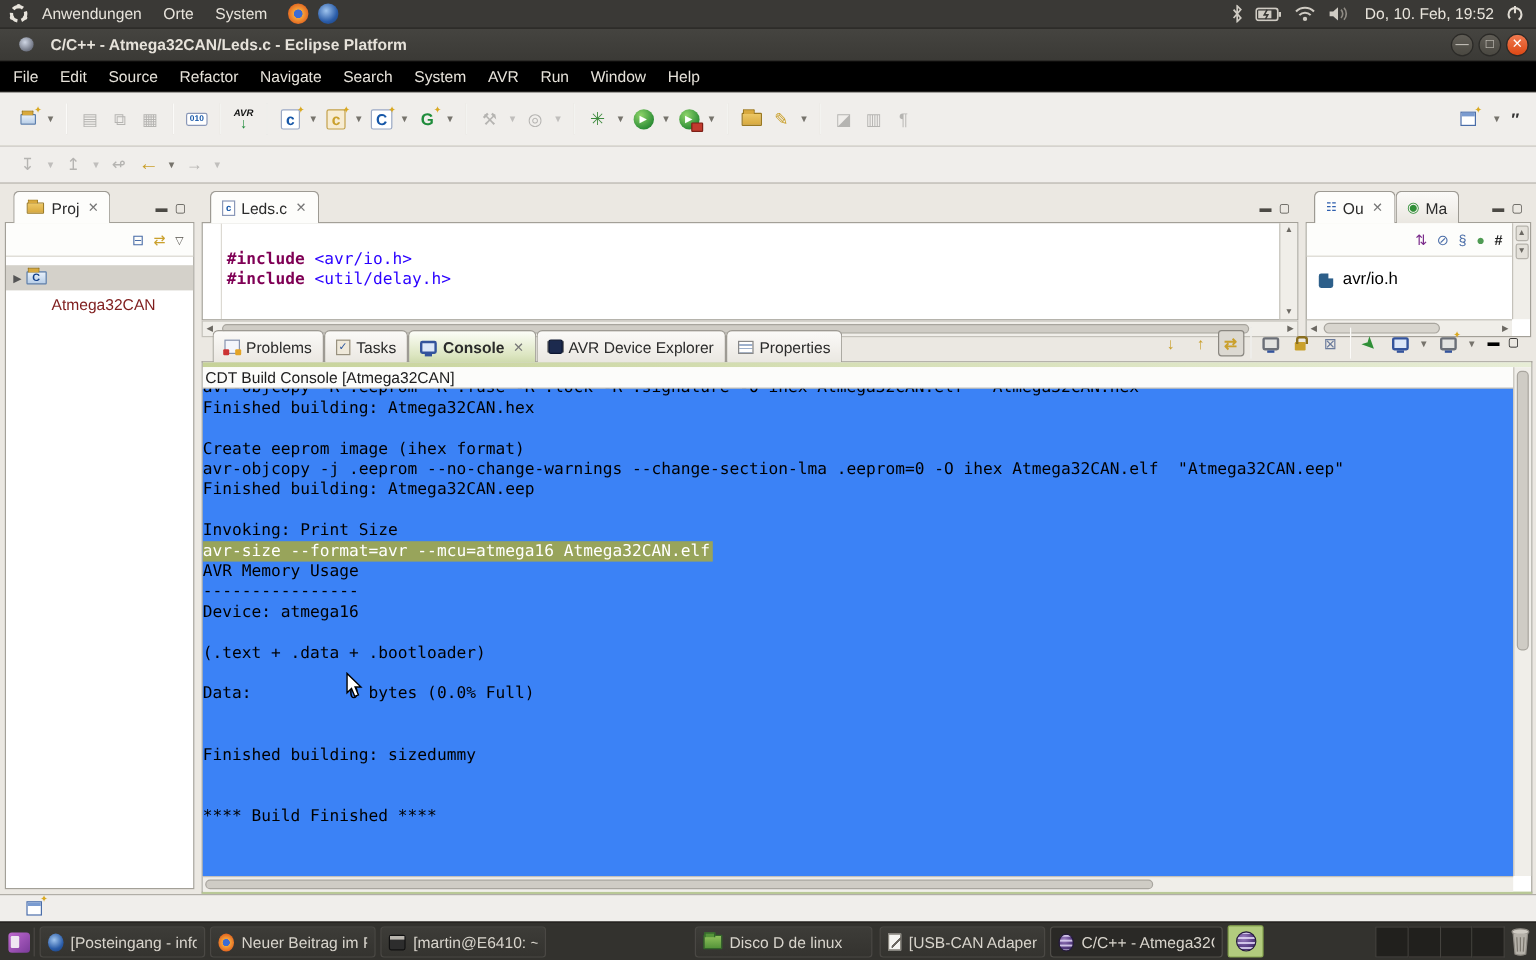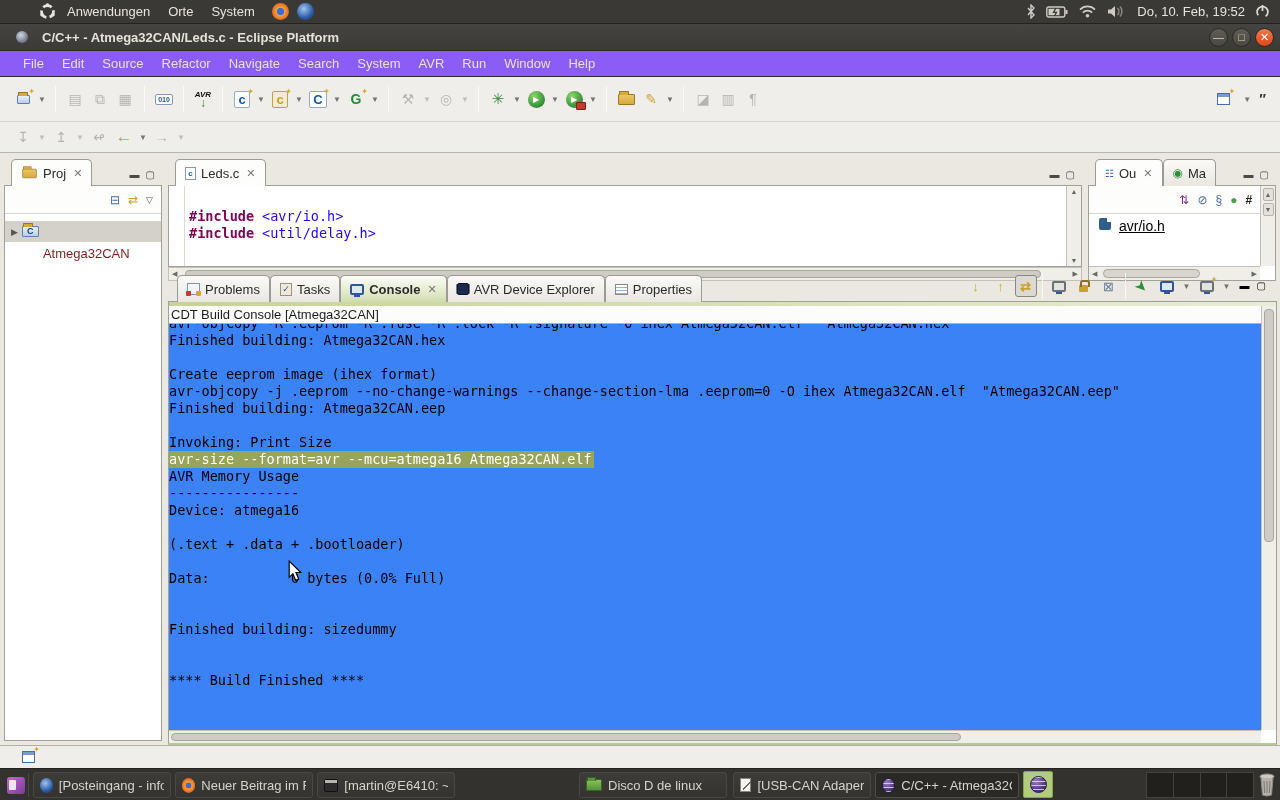--- a/index.html
+++ b/index.html
@@ -2,21 +2,21 @@
 <html><head>
 <meta charset="utf-8">
 <style>
   * { box-sizing: border-box; margin: 0; padding: 0; }
   html,body { width:1280px; height:800px; overflow:hidden; }
   body { font-family:"Liberation Sans", sans-serif; font-size:13px; background:#4a4742; position:relative; }
   #screen { position:absolute; inset:0; width:1280px; height:800px; }
 
   
   #toppanel { position:absolute; top:0; left:0; width:1280px; height:24px; background:#3a3936; color:#dfdbd2;
-    display:flex; align-items:center; border-bottom:1px solid #23221f;padding-left:32px; }
+    display:flex; align-items:center; border-bottom:1px solid #23221f; }
   #toppanel .pmenu { display:flex; align-items:center; }
   .pmenu-item { padding:0 9px; height:24px; line-height:24px; color:#e8e4dc; }
   .ulogo { margin-left:7px; margin-right:2px; width:17px; height:17px; }
   .tray { margin-left:auto; display:flex; align-items:center; gap:10px; padding-right:10px; }
   .tray svg { display:block; }
   .clocktext { color:#e8e4dc; font-size:13px; }
   .appicon { width:17px; height:17px; border-radius:50%; display:inline-block; margin-left:8px; }
   .ff { background:radial-gradient(circle at 50% 50%, #3b6cd4 0 28%, #f4a13a 32%, #e2641f 75%); }
   .tb { background:radial-gradient(circle at 40% 35%, #9fc4ee, #2a5ca8 60%, #173a73); }
 
@@ -24,21 +24,21 @@
   #titlebar { position:absolute; top:24px; left:0; width:1280px; height:27px; background:linear-gradient(#454440,#3b3a36);
     display:flex; align-items:center; border-bottom:1px solid #2c2b28; }
   #titlebar .wicon { width:12px; height:12px; border-radius:50%; background:radial-gradient(circle at 40% 35%, #cfd6e4, #6f7482 70%); margin:0 14px 0 16px; }
   #titlebar .wtitle { color:#e6e2da; font-weight:bold; }
   .winbtns { margin-left:auto; display:flex; gap:4px; padding-right:6px; }
   .wbtn { width:19px; height:19px; border-radius:50%; background:linear-gradient(#605d56,#4a4841); border:1px solid #2b2a27;
     color:#d8d4cc; font-size:11px; line-height:17px; text-align:center; }
   .wbtn.close { background:linear-gradient(#f07a50,#dd4814); color:#fff; }
 
   
-  #menubar { position:absolute; top:51px; left:0; width:1280px; height:26px; background:#8b5cf6; display:flex; align-items:center; padding-left:14px; border-bottom:1px solid #2c2b28; }
+  #menubar { position:absolute; top:51px; left:0; width:1280px; height:26px; background:#000000; display:flex; align-items:center; padding-left:2px; border-bottom:1px solid #2c2b28; }
   .mitem { padding:0 9px; color:#e6e2da; height:26px; line-height:26px; }
 
   
   #toolbar1 { position:absolute; top:77px; left:0; width:1280px; height:45px; background:#f0eeeb; border-bottom:1px solid #d9d6cf;
     display:flex; align-items:center; padding-left:6px; }
   #toolbar2 { position:absolute; top:122px; left:0; width:1280px; height:31px; background:#f0eeeb; border-bottom:1px solid #b8b5ae;
     display:flex; align-items:center; padding-left:6px; }
   .grp { display:flex; align-items:center; gap:1px; padding:0 5px; }
   .tsep { width:1px; height:26px; background:#d2cfc8; border-right:1px solid #fbfaf8; margin:0 2px; }
   .ticon { width:24px; height:24px; display:flex; align-items:center; justify-content:center; position:relative; font-size:14px; color:#5a5750; }
@@ -94,21 +94,21 @@
   .codeline { font-family:"DejaVu Sans Mono", monospace; font-size:13.5px; line-height:17px; white-space:pre; }
   .codeline .kw { color:#7f0055; font-weight:bold; margin-right:8px; }
   .codeline .hdr { color:#2a00ff; }
   .vscroll { position:absolute; top:0; bottom:0; right:0; width:15px; background:#f0eee9; border-left:1px solid #c4c1ba; display:flex; flex-direction:column; justify-content:space-between; align-items:center; font-size:7px; color:#6b6862; padding:2px 0; }
   .vthumb { position:absolute; left:2px; right:2px; background:#cfccc5; border:1px solid #a8a59e; border-radius:4px; }
   .hscroll { position:absolute; left:168px; width:914px; top:114px; height:14px; background:#f0eee9; border:1px solid #c4c1ba; display:flex; align-items:center; justify-content:space-between; font-size:7px; color:#6b6862; padding:0 3px; }
   .hthumb { position:absolute; left:16px; right:40px; top:2px; bottom:2px; background:#cfccc5; border:1px solid #a8a59e; border-radius:4px; }
 
   
   #outline-panel { left:1088px; top:32px; width:188px; height:96px; }
-  .outlrow { display:flex; align-items:flex-start; gap:8px; height:22px; padding-left:10px; margin-top:4px; font-size:14px;text-decoration:underline; }
+  .outlrow { display:flex; align-items:flex-end; gap:8px; height:22px; padding-left:10px; margin-top:4px; font-size:14px; }
   .incicon { width:12px; height:12px; background:#2d5f8a; border-radius:2px; position:relative; }
   .incicon::after { content:""; position:absolute; right:-1px; top:-1px; width:5px; height:5px; background:#fff; }
   .outl-hscroll { position:absolute; left:0; right:15px; bottom:0; height:14px; background:#f0eee9; border-top:1px solid #c4c1ba; display:flex; align-items:center; justify-content:space-between; font-size:7px; color:#6b6862; padding:0 3px; }
   .pill { position:absolute; left:14px; right:60px; top:2px; height:9px; background:#d8d5ce; border:1px solid #a8a59e; border-radius:5px; }
   .outl-vscroll { position:absolute; top:0; bottom:14px; right:0; width:15px; background:#f0eee9; border-left:1px solid #c4c1ba; display:flex; flex-direction:column; gap:2px; align-items:center; padding-top:2px; font-size:7px; color:#6b6862; }
   .sbbtn { width:11px; height:13px; background:#e4e1da; border:1px solid #b5b2ab; border-radius:2px; display:flex; align-items:center; justify-content:center; }
 
   
   #console-panel { left:168px; top:148px; width:1109px; height:444px; border-bottom:2px solid #b9c897; }
   .greenstrip { position:absolute; left:0; right:0; top:0; height:4px; background:linear-gradient(90deg,#c6d298,#e7edd6); }

